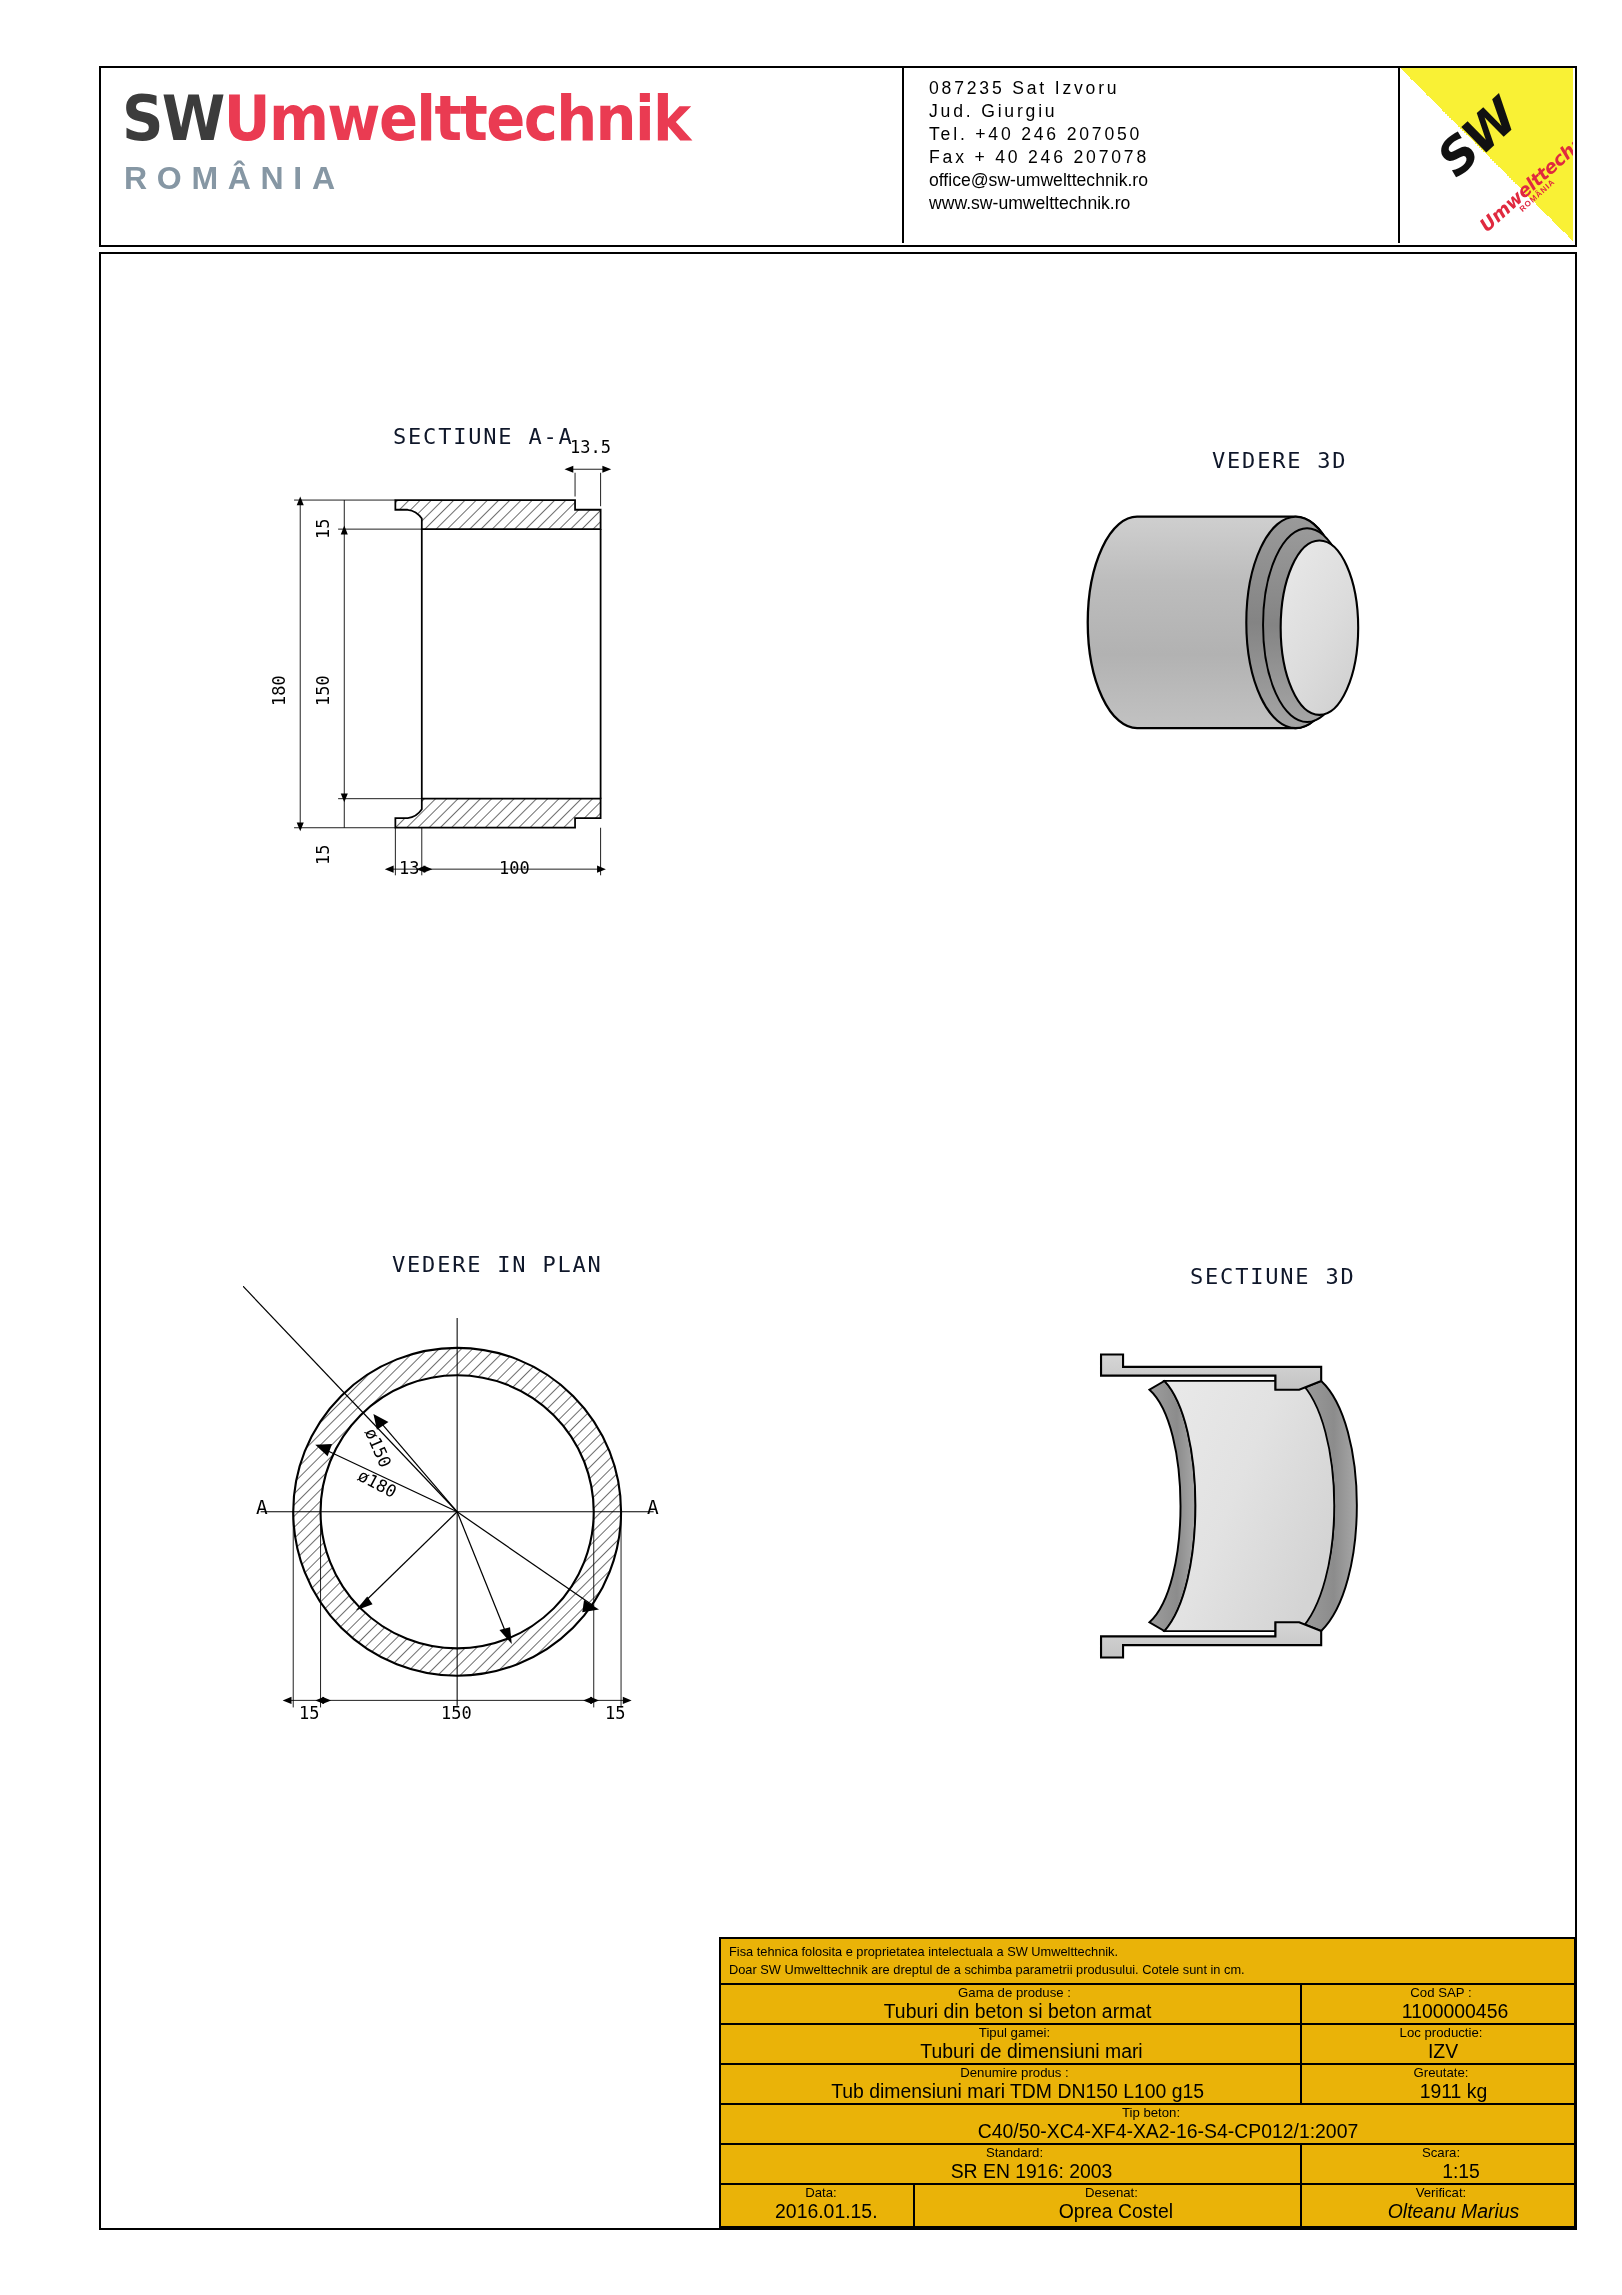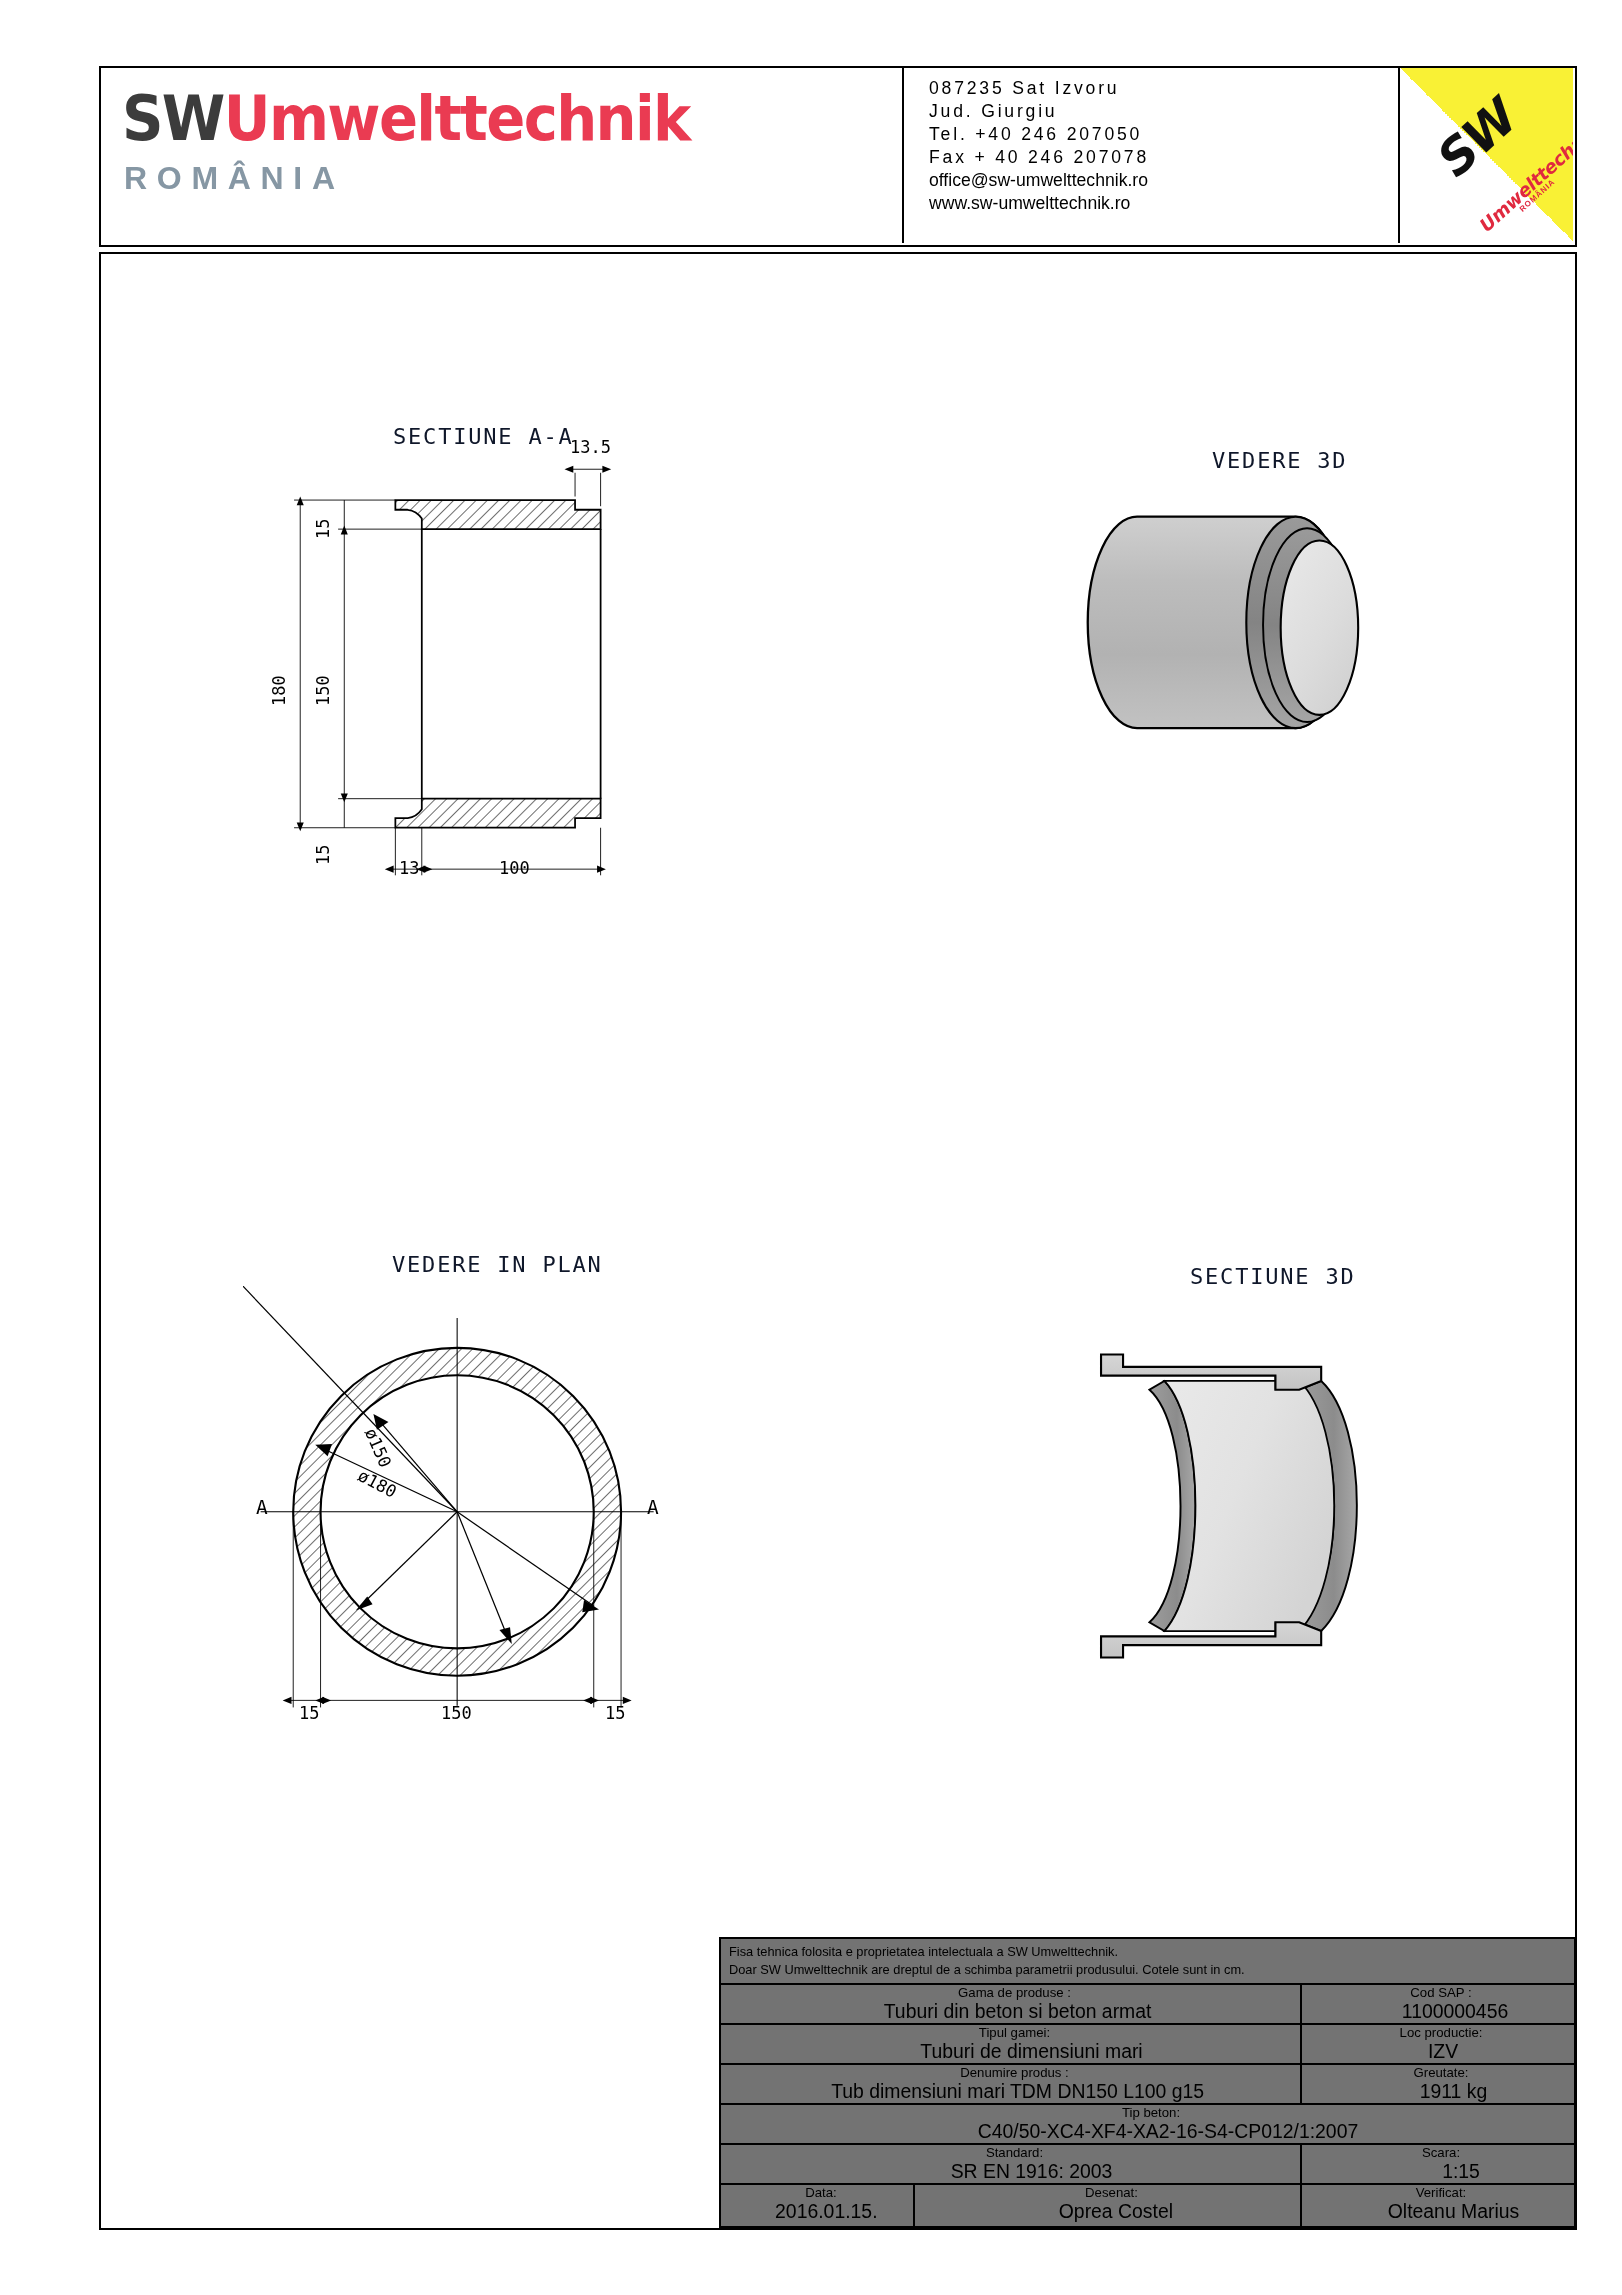--- a/index.html
+++ b/index.html
@@ -53,21 +53,21 @@
   .view-title{position:absolute;font-family:"DejaVu Sans Mono", monospace;
               font-size:22px;letter-spacing:1.8px;color:#0f172a;white-space:nowrap;}
 
   
   .dim{position:absolute;font-family:"DejaVu Sans Mono", monospace;font-size:17px;
        color:#000;white-space:nowrap;}
   .dim-v{transform:rotate(-90deg);transform-origin:left bottom;}
 
   
   #titleblock{position:absolute;left:719px;top:1921px;width:857px;height:291px;
-              border:2.6px solid #000;box-sizing:border-box;background:#737373;}
+              border:2.6px solid #000;box-sizing:border-box;background:#eab308;}
   .tb-row{position:relative;border-bottom:2.2px solid #000;box-sizing:border-box;
           display:flex;align-items:center;}
   .tb-row:last-child{border-bottom:none;}
   .tb-cell{display:flex;align-items:center;height:100%;box-sizing:border-box;
            padding-left:8px;overflow:hidden;flex-direction:column;}
   .tb-div{border-left:2.2px solid #000;}
   .lbl{font-size:13.2px;color:#000;white-space:nowrap;}
   .val{font-size:19.4px;color:#000;white-space:nowrap;}
   .note{font-size:12.8px;line-height:18.5px;color:#000;padding-left:8px;}
 
@@ -384,20 +384,20 @@
       <div class="tb-cell" style="width:192px;">
         <span class="lbl">Data:</span>
         <span class="val" style="margin-left:10.6px;">2016.01.15.</span>
       </div>
       <div class="tb-cell tb-div" style="width:387px;">
         <span class="lbl">Desenat:</span>
         <span class="val" style="margin-left:8.8px;">Oprea Costel</span>
       </div>
       <div class="tb-cell tb-div" style="width:272px;">
         <span class="lbl">Verificat:</span>
-        <span class="val" style="margin-left:25px;">Olteanu Marius</span>
+        <span class="val" style="margin-left:25px;font-style:italic;">Olteanu Marius</span>
       </div>
     </div>
 
   </div>
 
 </div>
 
 
 </body></html>

